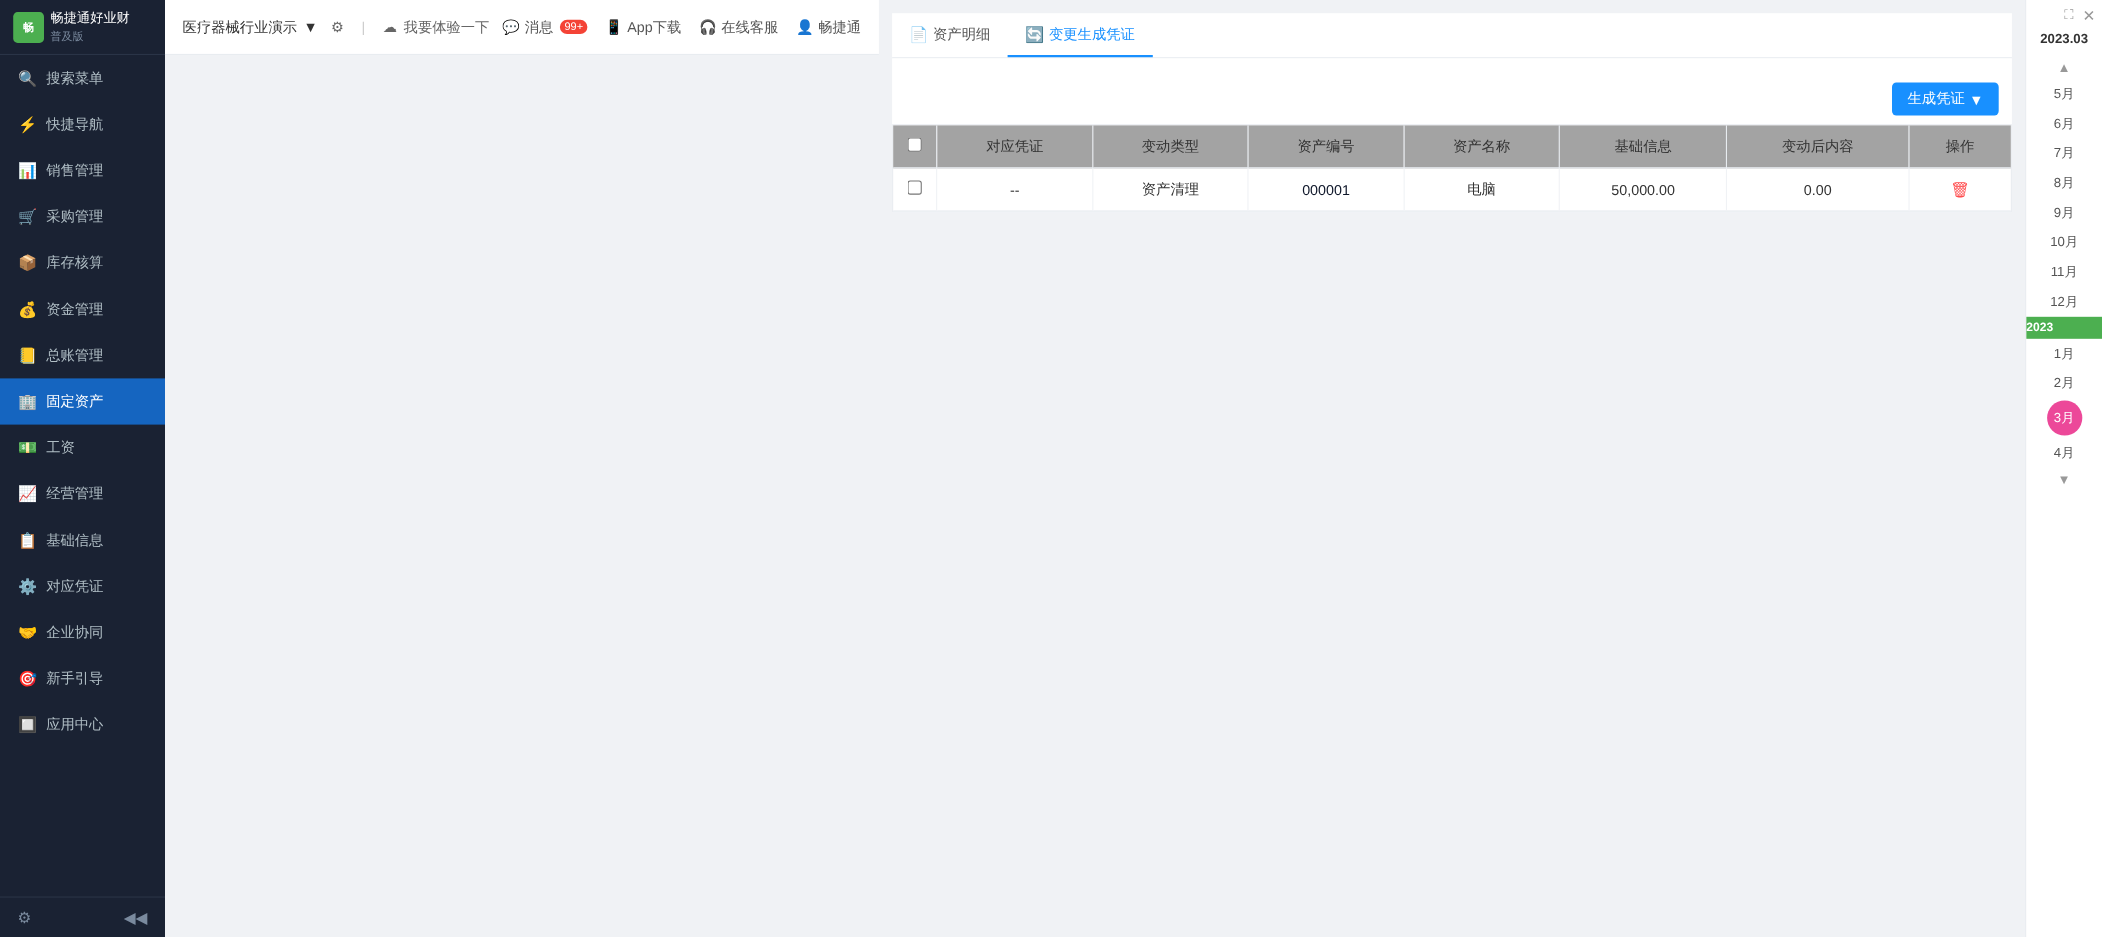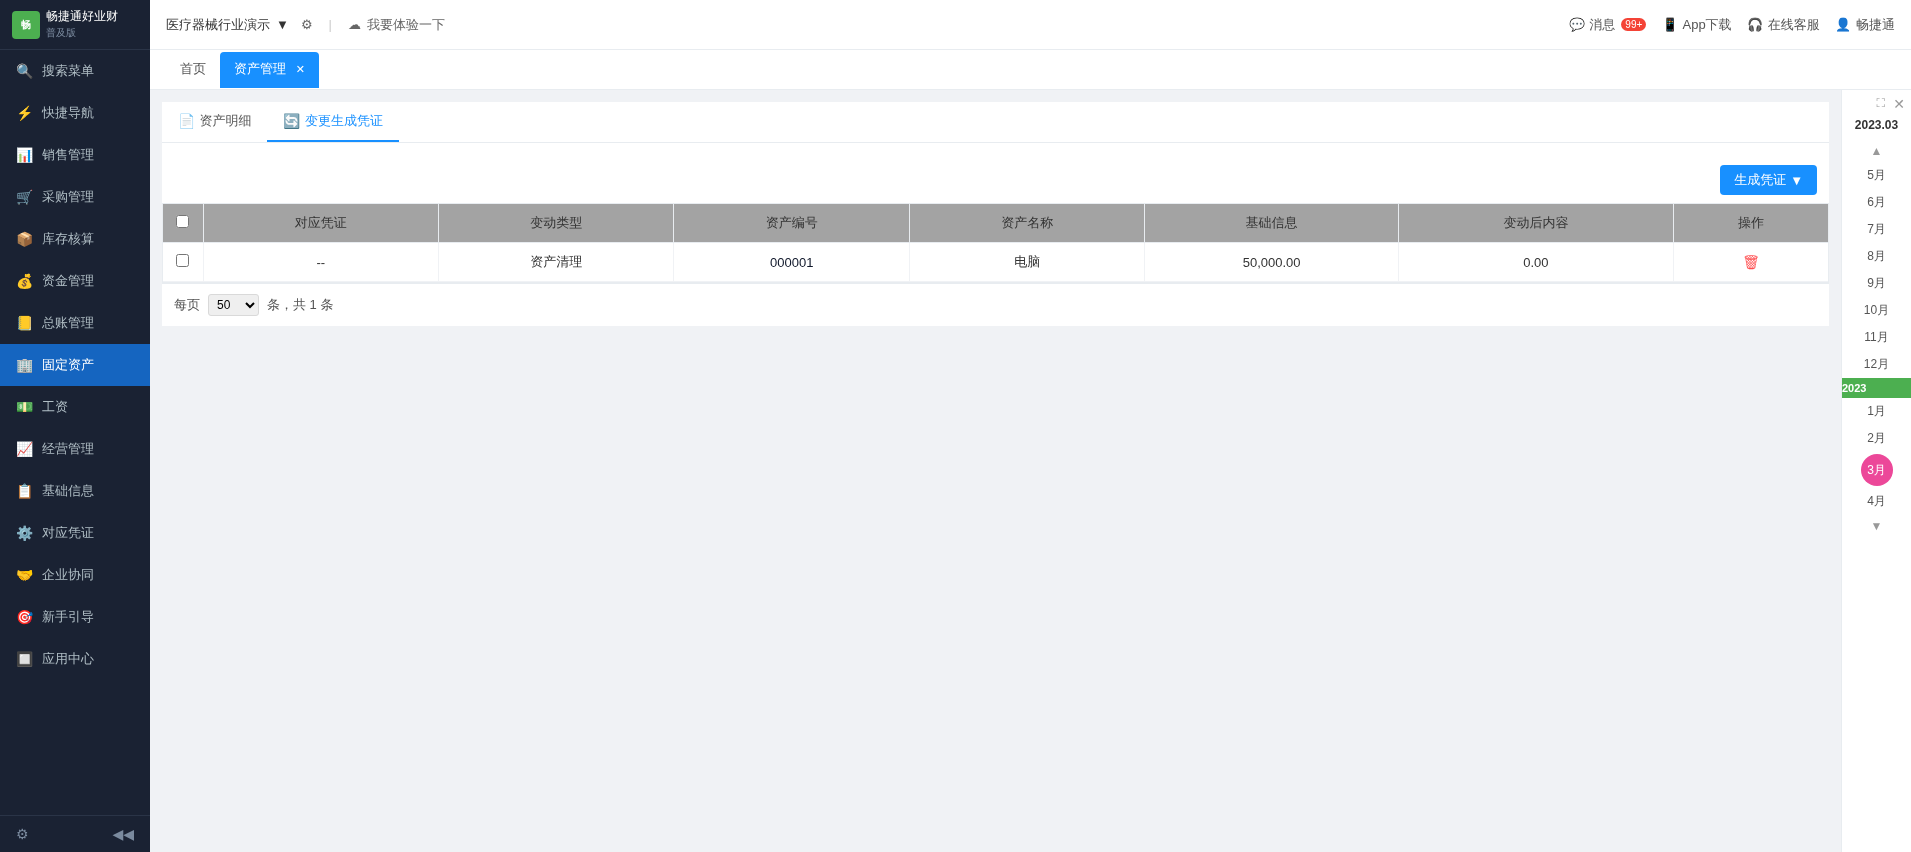--- a/index.html
+++ b/index.html
@@ -56,21 +56,21 @@
       align-items: center;
       justify-content: space-between;
       padding: 10px 16px;
     }
     .sidebar-bottom-icon { color: #7a8a9e; cursor: pointer; font-size: 14px; }
 
     
     .main {
       flex: 1;
       display: flex;
-      flex-direction: column;
+      flex-direction: row;
       overflow: hidden;
     }
 
     
     .topbar {
       height: 50px;
       background: #fff;
       border-bottom: 1px solid #e8ecf0;
       display: flex;
       align-items: center;
@@ -453,29 +453,20 @@
         <span>🎧</span>
         <span>在线客服</span>
       </div>
       <div class="topbar-action">
         <span>👤</span>
         <span>畅捷通</span>
       </div>
     </div>
   </div>
 
-  <div class="tabs-bar">
-    <div class="tab">
-      <span>首页</span>
-    </div>
-    <div class="tab active">
-      <span>资产管理</span>
-      <span class="tab-close">✕</span>
-    </div>
-  </div>
 
   <div class="content">
     <div class="content-main">
 
       <div class="subtabs">
         <div class="subtab">
           <span class="subtab-icon">📄</span>
           <span>资产明细</span>
         </div>
         <div class="subtab active">
@@ -533,30 +524,20 @@
               <td>50,000.00</td>
               <td>0.00</td>
               <td>
                 <button class="delete-btn">🗑</button>
               </td>
             </tr>
           </tbody>
         </table>
       </div>
 
-      <div class="pagination">
-        <span>每页</span>
-        <select>
-          <option>50</option>
-          <option>10</option>
-          <option>20</option>
-          <option>100</option>
-        </select>
-        <span>条，共 1 条</span>
-      </div>
     </div>
 
     <div class="date-panel">
       <span class="date-panel-expand">⛶</span>
       <span class="date-panel-close">✕</span>
       <div class="date-panel-header">2023.03</div>
       <div class="date-panel-scroll">
         <div class="date-scroll-btn">▲</div>
         <div class="date-month">5月</div>
         <div class="date-month">6月</div>

